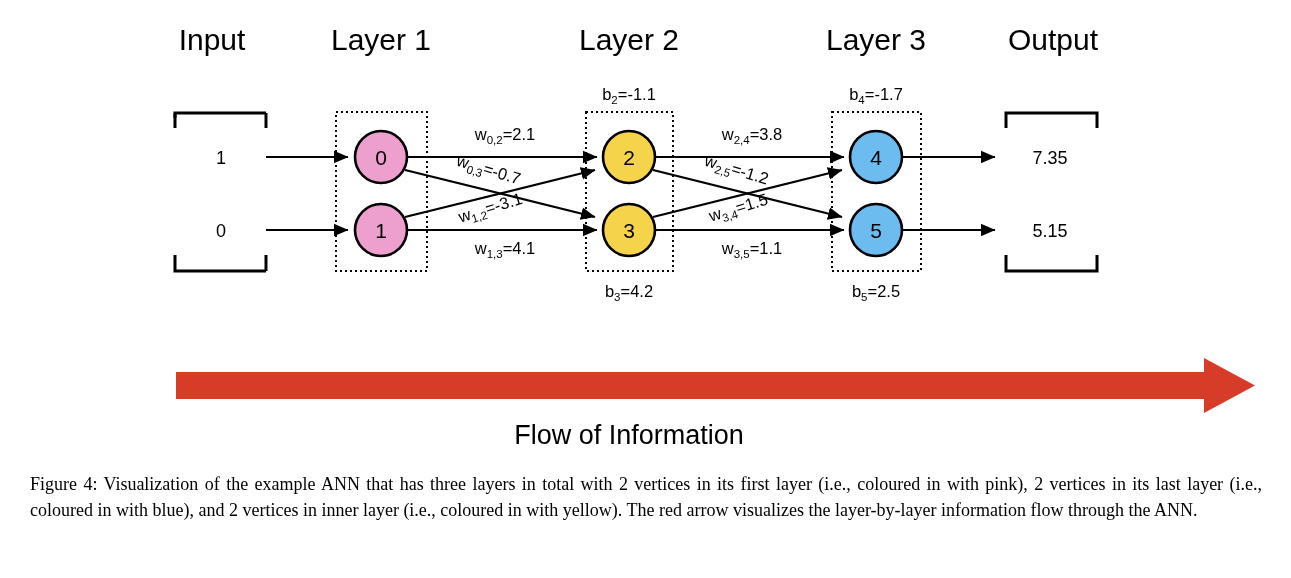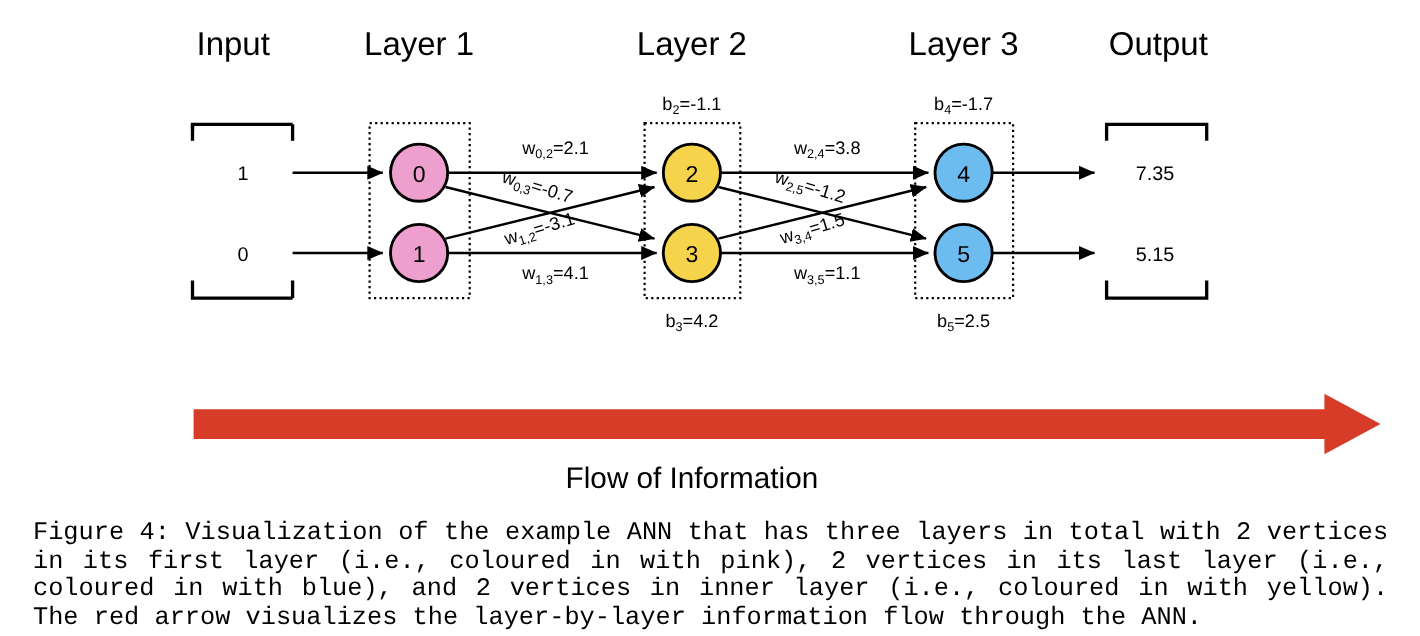--- a/index.html
+++ b/index.html
@@ -89,22 +89,22 @@
     font-family: "Liberation Sans", sans-serif;
     font-size: 27px;
     fill: #000000;
     text-anchor: middle;
   }
   .caption {
     position: absolute;
     left: 30px;
     top: 472px;
     width: 1232px;
-    font-family: Liberation Mono, monospace;
-    font-size: 23px;
+    font-family: Liberation Serif, serif;
+    font-size: 18px;
     line-height: 25.5px;
     color: #000000;
     text-align: justify;
     text-justify: inter-word;
   }
 </style>
 </head>
 <body>
 
 <div id="figure-root">

